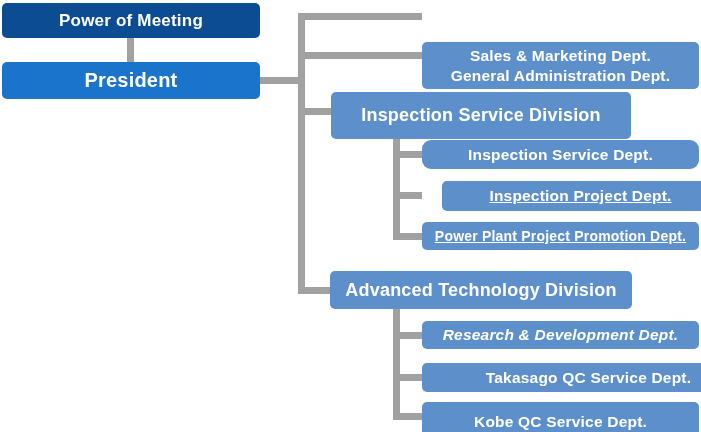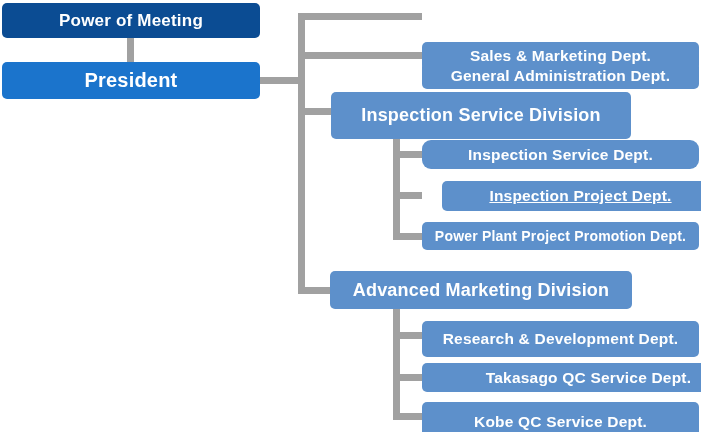--- a/index.html
+++ b/index.html
@@ -24,37 +24,37 @@
     font-weight: bold;
     border-radius: 5px;
     text-align: center;
     white-space: nowrap;
     letter-spacing: 0.2px;
   }
   .node.board    { background: #0b4c93; font-size: 17px; }
   .node.president{ background: #1b74cc; font-size: 20px; }
   .node.division { background: #5d90cb; font-size: 18px; }
   .node.dept     { background: #5d90cb; font-size: 15.5px; }
-  .node.dept.small { font-size: 14px; }
+  .node.dept.small { font-size: 14px; text-decoration: underline; }
   .line {
     position: absolute;
     background: #a1a1a1;
   }
 
   
   #box-board     { left: 2px;   top: 3px;   width: 258px; height: 35px; }
   #box-president { left: 2px;   top: 62px;  width: 258px; height: 37px; }
   #box-genadmin  { left: 422px; top: 16px;   width: 277px; height: 27px; margin-top: 46px; }
   #box-sales     { left: 422px; top: 42px;  width: 277px; height: 28px; }
   #box-inspdiv   { left: 331px; top: 92px;  width: 300px; height: 47px; }
   #box-inspsvc   { left: 422px; top: 140px; width: 277px; height: 29px; border-radius: 9px; }
   #box-inspproj  { left: 442px; top: 181px; width: 277px; height: 30px; text-decoration: underline; }
   #box-power     { left: 422px; top: 222px; width: 277px; height: 28px; }
   #box-advdiv    { left: 330px; top: 271px; width: 302px; height: 38px; }
-  #box-rnd       { left: 422px; top: 321px; width: 277px; height: 36px; }
+  #box-rnd       { left: 422px; top: 321px; width: 277px; height: 28px; font-style: italic; }
   #box-takasago  { left: 422px; top: 363px; width: 277px; height: 29px; padding-left: 28px; }
   #box-kobe      { left: 422px; top: 402px; width: 277px; height: 39px; }
 
   
   #ln-board-president { left: 127px; top: 38px;  width: 7px;   height: 24px; }
   #ln-president-trunk { left: 260px; top: 77px;  width: 38px;  height: 7px; }
   #ln-trunk-main      { left: 298px; top: 13px;  width: 7px;   height: 281px; }
   #ln-genadmin        { left: 305px; top: 13px;  width: 117px; height: 7px; }
   #ln-sales           { left: 305px; top: 52px;  width: 117px; height: 7px; }
   #ln-inspdiv         { left: 305px; top: 108px; width: 26px;  height: 7px; }
@@ -93,18 +93,18 @@
   <div class="node president" id="box-president">President</div>
 
   <div class="node dept" id="box-genadmin">General Administration Dept.</div>
   <div class="node dept" id="box-sales">Sales &amp; Marketing Dept.</div>
 
   <div class="node division" id="box-inspdiv">Inspection Service Division</div>
   <div class="node dept" id="box-inspsvc">Inspection Service Dept.</div>
   <div class="node dept" id="box-inspproj">Inspection Project Dept.</div>
   <div class="node dept small" id="box-power">Power Plant Project Promotion Dept.</div>
 
-  <div class="node division" id="box-advdiv">Advanced Marketing Division</div>
+  <div class="node division" id="box-advdiv">Advanced Technology Division</div>
   <div class="node dept" id="box-rnd">Research &amp; Development Dept.</div>
   <div class="node dept" id="box-takasago">Takasago QC Service Dept.</div>
   <div class="node dept" id="box-kobe">Kobe QC Service Dept.</div>
 
 </div>
 
 </body></html>

